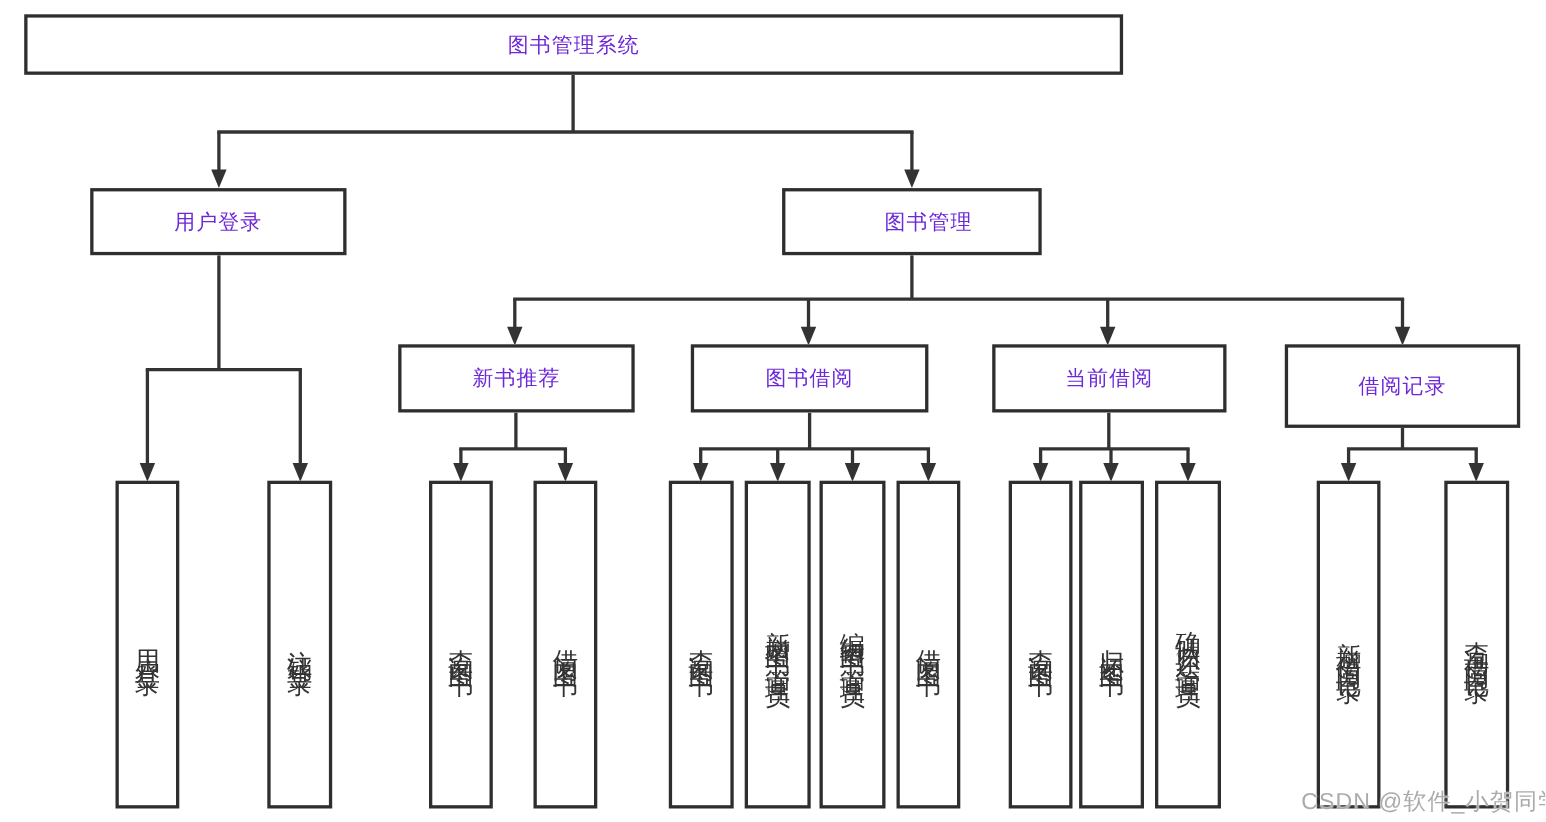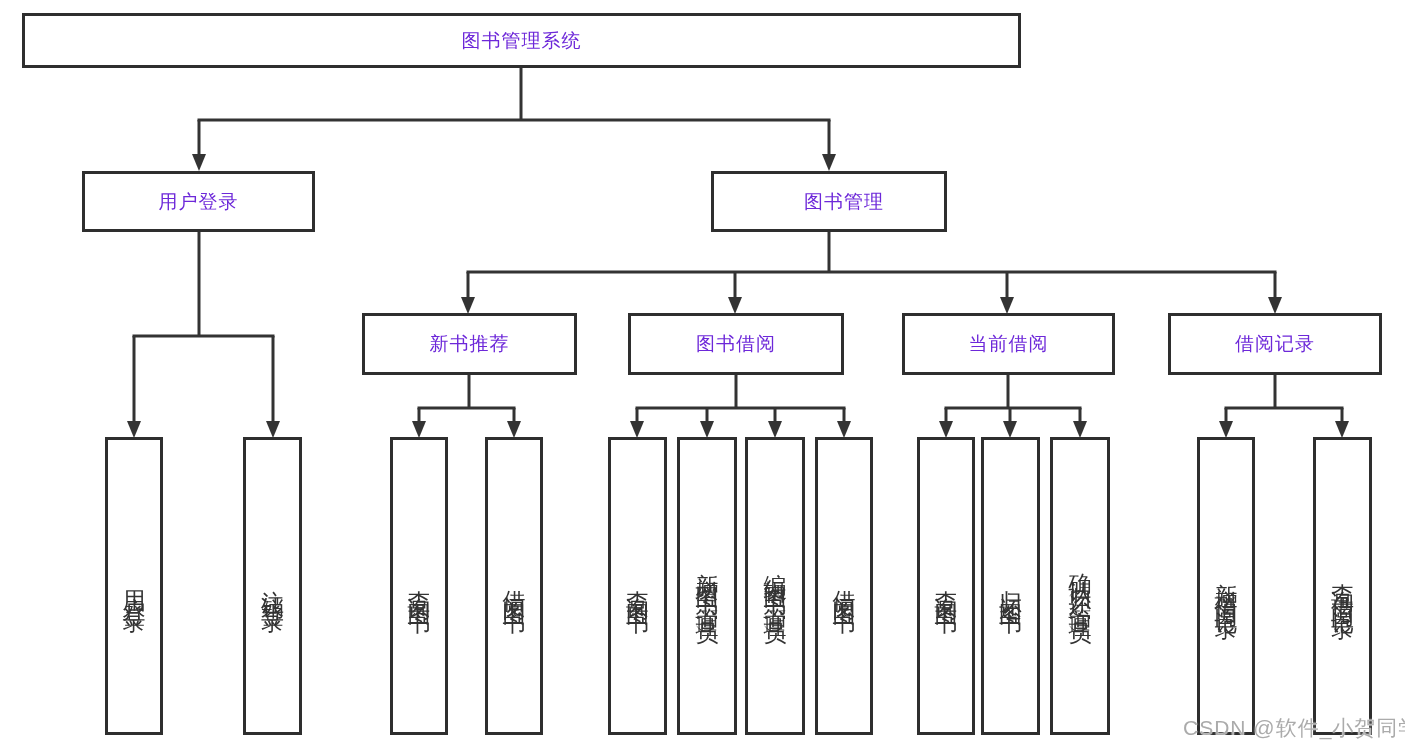--- a/index.html
+++ b/index.html
@@ -21,21 +21,21 @@
     writing-mode:vertical-rl;text-orientation:mixed;
     font-size:23px;letter-spacing:7px;color:#333333;line-height:1;white-space:nowrap;
   }
   
   .n-root      {left:22px;  top:13px;  width:999px; height:55px;}
   .n-userlogin {left:82px;  top:171px; width:233px; height:61px;}
   .n-bookmgmt  {left:711px; top:171px; width:236px; height:61px;padding-left:30px;}
   .n-newbooks  {left:362px; top:313px; width:215px; height:62px;text-align:center;}
   .n-borrowing {left:628px; top:313px; width:216px; height:62px;}
   .n-current   {left:902px; top:313px; width:213px; height:62px;}
-  .n-records   {left:1168px;top:313px; width:214px; height:62px;}
+  .n-records   {left:1168px;top:313px; width:214px; height:76px;}
   
   .v-ul0{left:105px;width:58px;} .v-ul1{left:243px;width:59px;}
   .v-nb0{left:390px;width:58px;} .v-nb1{left:485px;width:58px;}
   .v-bw0{left:608px;width:59px;} .v-bw1{left:677px;width:60px;}
   .v-bw2{left:745px;width:60px;} .v-bw3{left:815px;width:58px;}
   .v-cu0{left:917px;width:58px;} .v-cu1{left:981px;width:59px;}
   .v-cu2{left:1050px;width:60px;}
   .v-re0{left:1197px;width:58px;} .v-re1{left:1313px;width:59px;}
   #watermark{
     position:absolute;left:1183px;top:714px;z-index:5;

